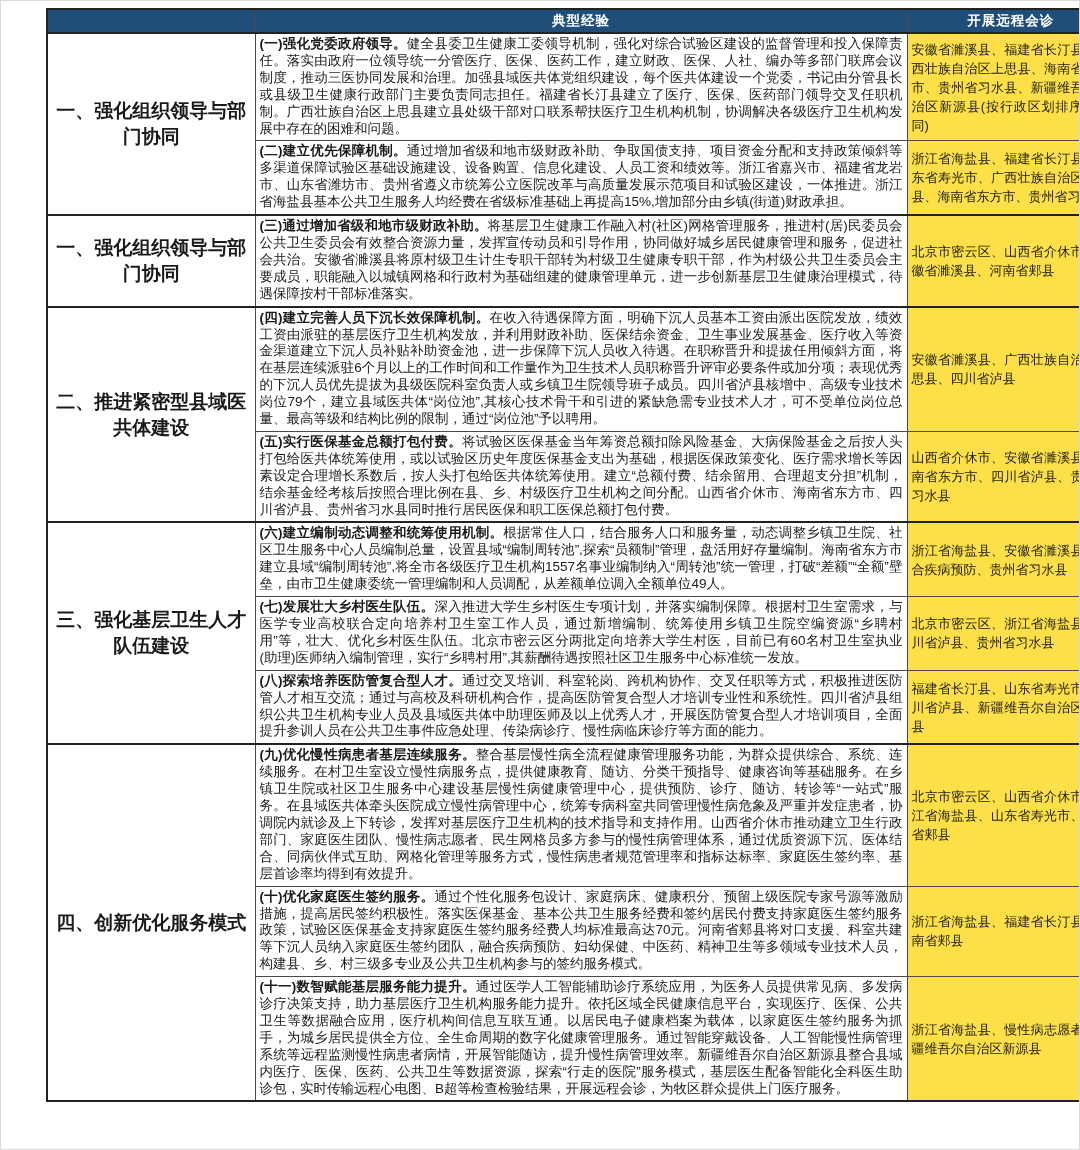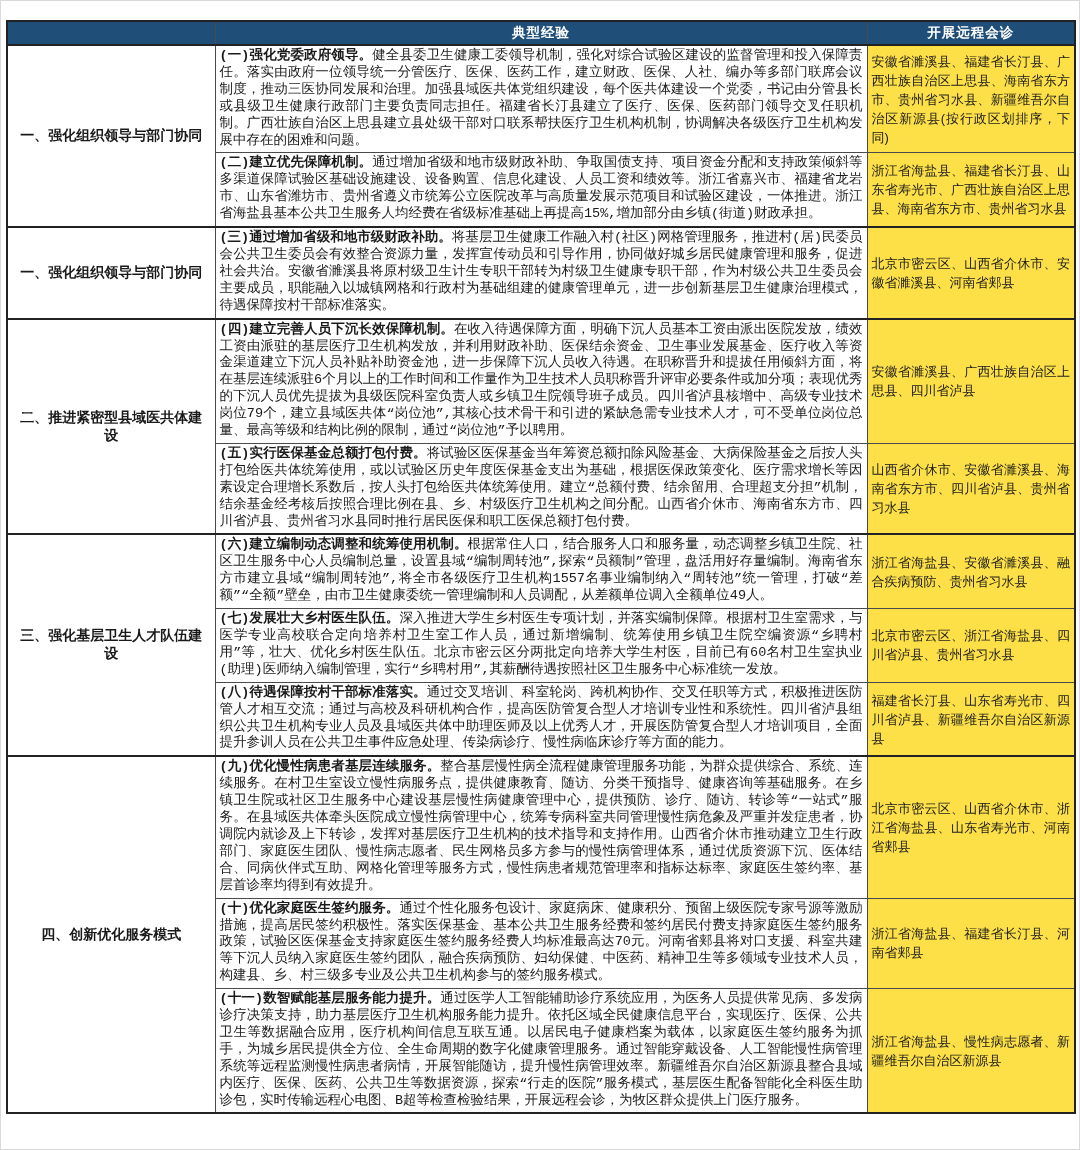--- a/index.html
+++ b/index.html
@@ -3,21 +3,21 @@
 <meta charset="utf-8">
 <style>
   html,body{margin:0;padding:0;background:#ffffff;}
   body{
     width:1080px;height:1150px;overflow:hidden;
     font-family:"Liberation Sans","DejaVu Sans",sans-serif;
     color:#1a1a1a;
     box-sizing:border-box;
     border:1px solid #d9d9d9;
   }
-  .wrap{padding:19px 6px 5px 5px;}
+  .wrap{padding:7px 6px 5px 5px;margin-left:40px;}
   table.main{
     border-collapse:collapse;
     width:1068px;
     table-layout:fixed;
   }
   col.c-cat{width:208px;}
   col.c-exp{width:652px;}
   col.c-reg{width:208px;}
   table.main td, table.main th{
     border:1px solid #4a4a4a;
@@ -32,32 +32,31 @@
     font-weight:bold;
     height:24px;
     padding:2px 4px;
     text-align:center;
     letter-spacing:1px;
   }
   td.cat{
     text-align:center;
     vertical-align:middle;
     font-weight:bold;
-    font-size:14px;
+    font-size:19px;
     padding:2px 6px;
     background:#ffffff;
   }
   td.exp{
     vertical-align:top;
     font-size:13.5px;
     line-height:16.9px;
     padding:2px 4px 3px 4px;
     text-align:justify;
     background:#ffffff;
-    font-family:Liberation Mono, monospace;
   }
   td.exp .lead{font-weight:bold;}
   td.reg{
     vertical-align:middle;
     font-size:13px;
     line-height:19px;
     padding:3px 4px;
     text-align:justify;
     background:#fde047;
   }
@@ -116,21 +115,21 @@
       <tr>
         <td class="cat" rowspan="3">三、强化基层卫生人才队伍建设</td>
         <td class="exp"><span class="lead">(六)建立编制动态调整和统筹使用机制。</span><span>根据常住人口，结合服务人口和服务量，动态调整乡镇卫生院、社区卫生服务中心人员编制总量，设置县域“编制周转池”,探索“员额制”管理，盘活用好存量编制。海南省东方市建立县域“编制周转池”,将全市各级医疗卫生机构1557名事业编制纳入“周转池”统一管理，打破“差额”“全额”壁垒，由市卫生健康委统一管理编制和人员调配，从差额单位调入全额单位49人。</span></td>
         <td class="reg">浙江省海盐县、安徽省濉溪县、融合疾病预防、贵州省习水县</td>
       </tr>
       <tr>
         <td class="exp"><span class="lead">(七)发展壮大乡村医生队伍。</span><span>深入推进大学生乡村医生专项计划，并落实编制保障。根据村卫生室需求，与医学专业高校联合定向培养村卫生室工作人员，通过新增编制、统筹使用乡镇卫生院空编资源“乡聘村用”等，壮大、优化乡村医生队伍。北京市密云区分两批定向培养大学生村医，目前已有60名村卫生室执业(助理)医师纳入编制管理，实行“乡聘村用”,其薪酬待遇按照社区卫生服务中心标准统一发放。</span></td>
         <td class="reg">北京市密云区、浙江省海盐县、四川省泸县、贵州省习水县</td>
       </tr>
       <tr>
-        <td class="exp"><span class="lead">(八)待遇保障按村干部标准落实。</span><span>通过交叉培训、科室轮岗、跨机构协作、交叉任职等方式，积极推进医防管人才相互交流；通过与高校及科研机构合作，提高医防管复合型人才培训专业性和系统性。四川省泸县组织公共卫生机构专业人员及县域医共体中助理医师及以上优秀人才，开展医防管复合型人才培训项目，全面提升参训人员在公共卫生事件应急处理、传染病诊疗、慢性病临床诊疗等方面的能力。</span></td>
+        <td class="exp"><span class="lead">(八)探索培养医防管复合型人才。</span><span>通过交叉培训、科室轮岗、跨机构协作、交叉任职等方式，积极推进医防管人才相互交流；通过与高校及科研机构合作，提高医防管复合型人才培训专业性和系统性。四川省泸县组织公共卫生机构专业人员及县域医共体中助理医师及以上优秀人才，开展医防管复合型人才培训项目，全面提升参训人员在公共卫生事件应急处理、传染病诊疗、慢性病临床诊疗等方面的能力。</span></td>
         <td class="reg">福建省长汀县、山东省寿光市、四川省泸县、新疆维吾尔自治区新源县</td>
       </tr>
     </tbody>
 
     <tbody>
       <tr>
         <td class="cat" rowspan="3">四、创新优化服务模式</td>
         <td class="exp"><span class="lead">(九)优化慢性病患者基层连续服务。</span><span>整合基层慢性病全流程健康管理服务功能，为群众提供综合、系统、连续服务。在村卫生室设立慢性病服务点，提供健康教育、随访、分类干预指导、健康咨询等基础服务。在乡镇卫生院或社区卫生服务中心建设基层慢性病健康管理中心，提供预防、诊疗、随访、转诊等“一站式”服务。在县域医共体牵头医院成立慢性病管理中心，统筹专病科室共同管理慢性病危象及严重并发症患者，协调院内就诊及上下转诊，发挥对基层医疗卫生机构的技术指导和支持作用。山西省介休市推动建立卫生行政部门、家庭医生团队、慢性病志愿者、民生网格员多方参与的慢性病管理体系，通过优质资源下沉、医体结合、同病伙伴式互助、网格化管理等服务方式，慢性病患者规范管理率和指标达标率、家庭医生签约率、基层首诊率均得到有效提升。</span></td>
         <td class="reg">北京市密云区、山西省介休市、浙江省海盐县、山东省寿光市、河南省郏县</td>
       </tr>

